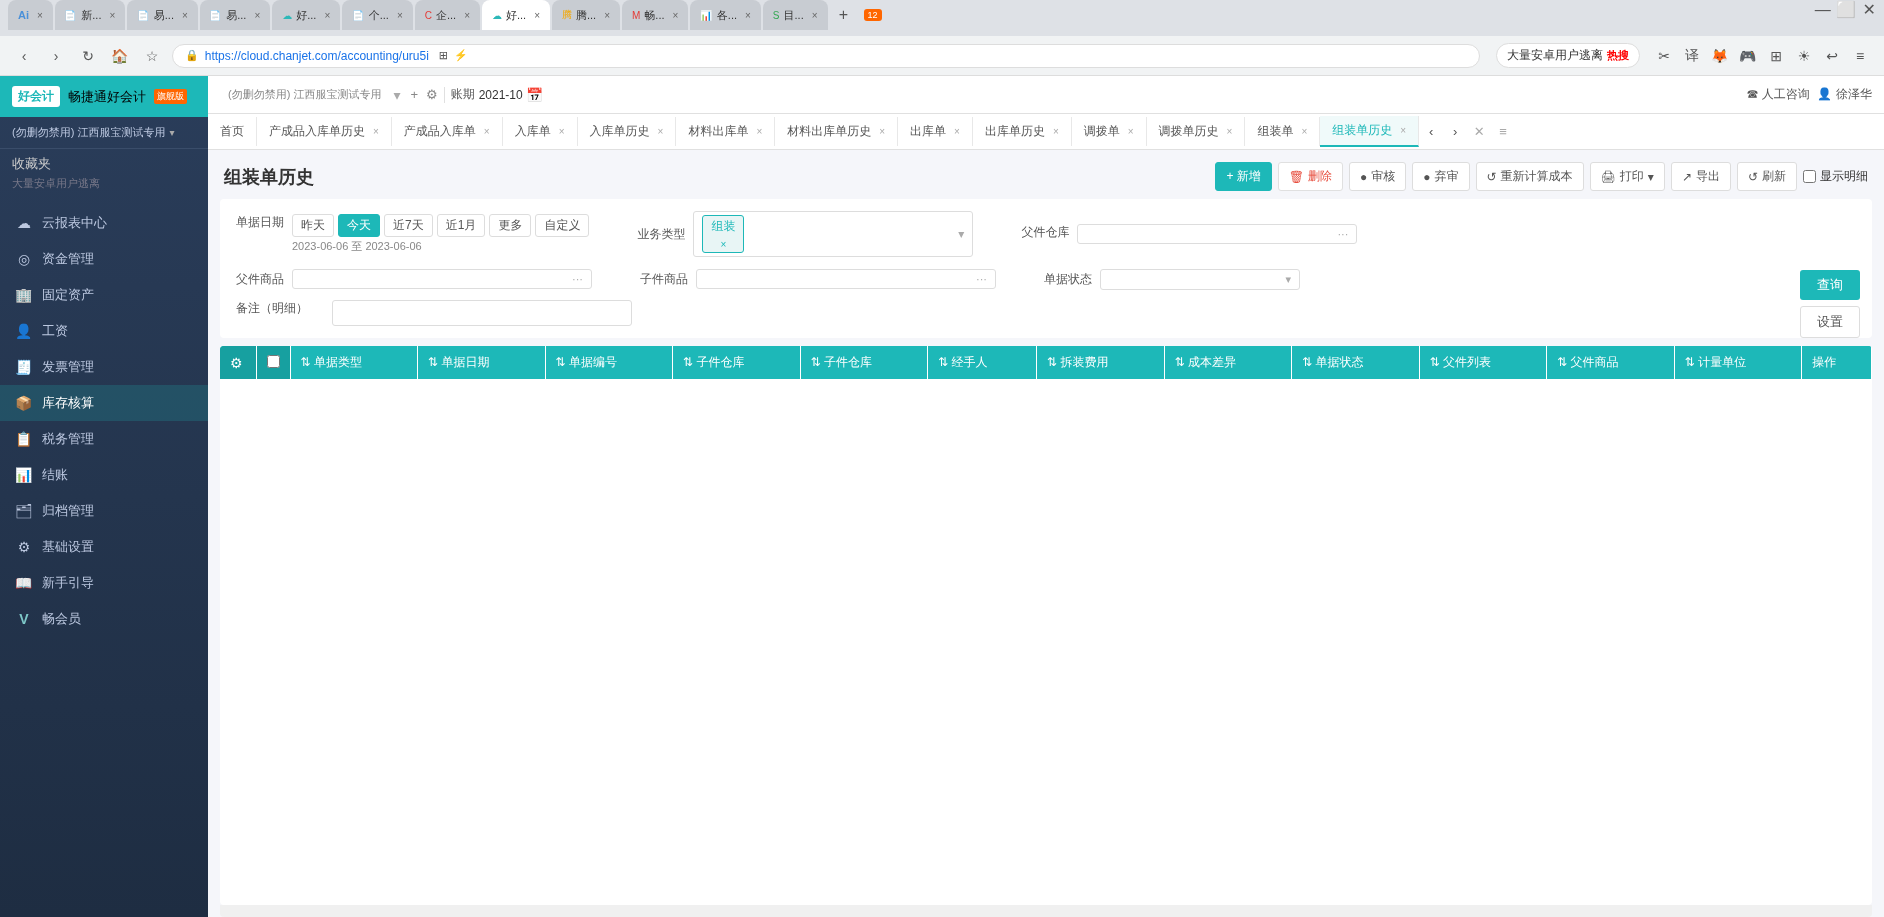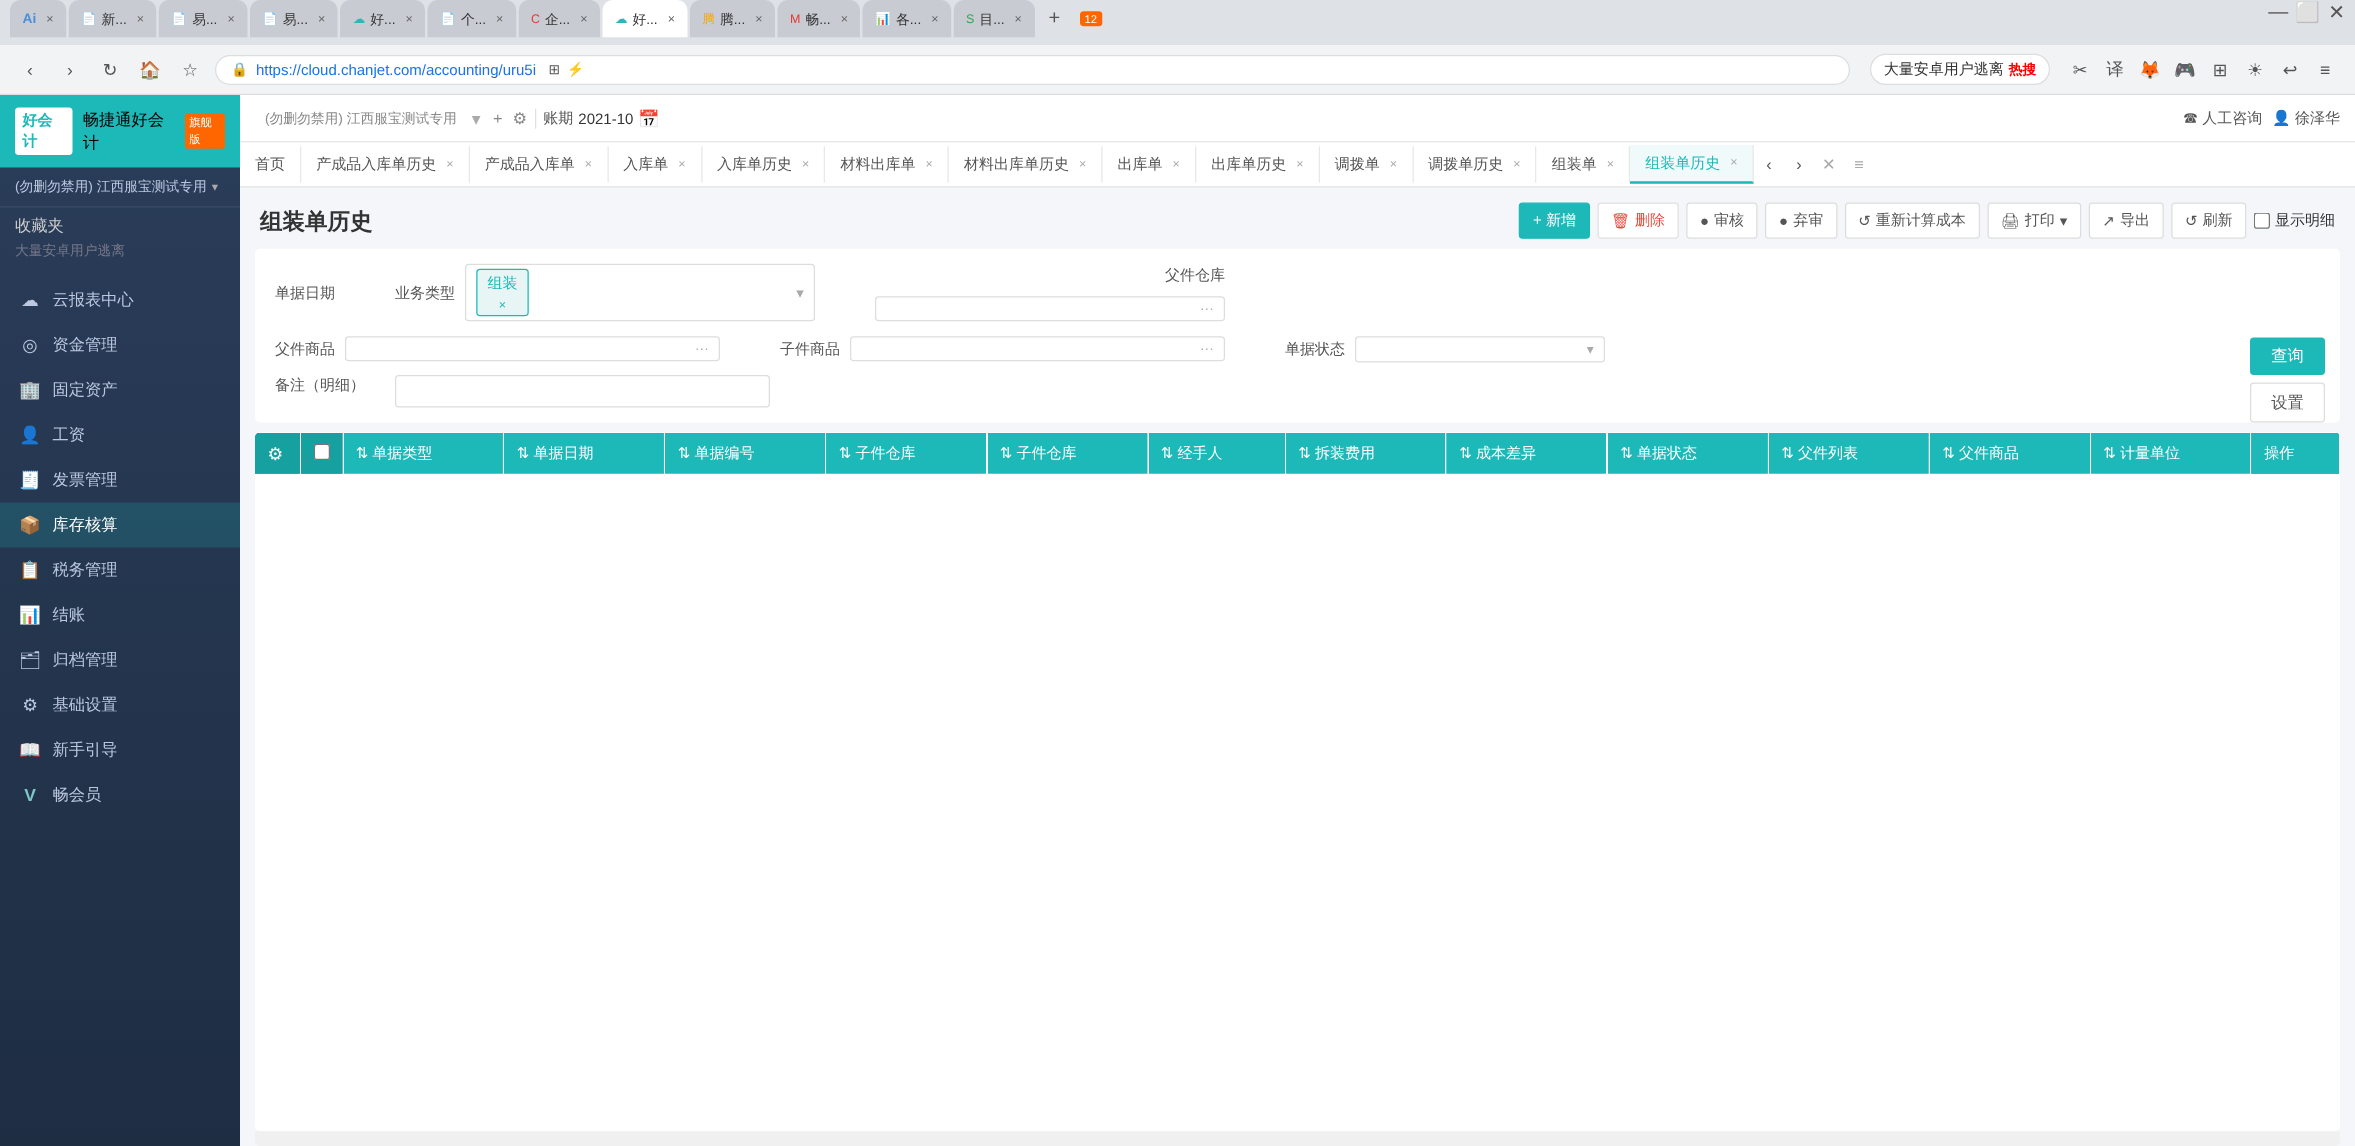--- a/index.html
+++ b/index.html
@@ -15,21 +15,21 @@
     .nav-btn { width: 24px; height: 24px; border-radius: 50%; border: none; background: transparent; cursor: pointer; font-size: 14px; color: #555; display: flex; align-items: center; justify-content: center; }
     .address-bar { flex: 1; background: #fff; border: 1px solid #ddd; border-radius: 20px; padding: 4px 12px; font-size: 12px; color: #1a73e8; display: flex; align-items: center; gap: 6px; }
     .lock-icon { color: #1a73e8; font-size: 11px; }
     .search-bar { display: flex; align-items: center; gap: 4px; background: #fff; border: 1px solid #ddd; border-radius: 20px; padding: 3px 10px; font-size: 12px; color: #333; margin-left: 8px; }
     .hot-tag { color: #f00; font-size: 11px; font-weight: bold; }
 
     
     .app-layout { display: flex; height: calc(917px - 76px); }
 
     
-    .sidebar { width: 192px; background: linear-gradient(180deg, #2a3d5a 0%, #1e2d42 100%); color: #fff; flex-shrink: 0; display: flex; flex-direction: column; }
+    .sidebar { width: 208px; background: linear-gradient(180deg, #2a3d5a 0%, #1e2d42 100%); color: #fff; flex-shrink: 0; display: flex; flex-direction: column; }
     .sidebar-brand { background: #1db8b8; padding: 10px 12px; display: flex; align-items: center; gap: 8px; }
     .brand-logo { background: #fff; color: #1db8b8; font-weight: bold; font-size: 12px; padding: 2px 6px; border-radius: 3px; }
     .brand-name { color: #000000; font-size: 13px; font-weight: normal; }
     .brand-badge { background: #ff6600; color: #fff; font-size: 9px; padding: 1px 3px; border-radius: 2px; }
     .sidebar-company { padding: 8px 12px; display: flex; align-items: center; gap: 4px; font-size: 11px; color: #aab; cursor: pointer; border-bottom: 1px solid #3a4d6a; }
     .sidebar-bookmark { padding: 6px 12px; font-size: 12px; color: #99aacc; }
     .sidebar-menu { flex: 1; overflow-y: auto; padding: 8px 0; }
     .sidebar-item { display: flex; align-items: center; gap: 10px; padding: 9px 16px; cursor: pointer; color: #bcc8e0; font-size: 13px; }
     .sidebar-item.active { background: rgba(29,184,184,0.2); color: #fff; }
     .sidebar-icon { width: 16px; height: 16px; display: flex; align-items: center; justify-content: center; font-size: 14px; flex-shrink: 0; }
@@ -357,34 +357,45 @@
           <span>显示明细</span>
         </label>
       </div>
     </div>
 
     <div class="filter-area">
       <div class="filter-row">
 
         <div style="display:flex;align-items:flex-start;gap:8px;">
           <span class="filter-label">单据日期</span>
+          <div>
+            <div class="filter-date-btns">
+              <button class="date-btn">昨天</button>
+              <button class="date-btn active">今天</button>
+              <button class="date-btn">近7天</button>
+              <button class="date-btn">近1月</button>
+              <button class="date-btn">更多</button>
+              <button class="date-btn">自定义</button>
+            </div>
+            <div class="date-range">2023-06-06 至 2023-06-06</div>
+          </div>
         </div>
 
         <div style="display:flex;align-items:center;gap:8px;margin-left:32px;">
           <span class="filter-label">业务类型</span>
           <div style="display:flex;align-items:center;border:1px solid #ddd;border-radius:3px;padding:3px 8px;min-width:280px;gap:6px;">
             <span class="filter-tag">
               <span>组装</span>
               <span class="tag-x">×</span>
             </span>
             <span style="margin-left:auto;color:#aaa;font-size:12px;">▾</span>
           </div>
         </div>
 
-        <div style="display:flex;align-items:flex-end;gap:8px;margin-left:32px;flex-direction:column;">
+        <div style="display:flex;align-items:flex-start;gap:8px;margin-left:32px;">
           <span class="filter-label">父件仓库</span>
           <div style="display:flex;align-items:center;border:1px solid #ddd;border-radius:3px;padding:3px 8px;min-width:280px;">
             <span style="color:#aaa;font-size:11px;margin-left:auto;">···</span>
           </div>
         </div>
       </div>
 
       <div class="filter-row2">
 
         <div style="display:flex;align-items:center;gap:8px;">

